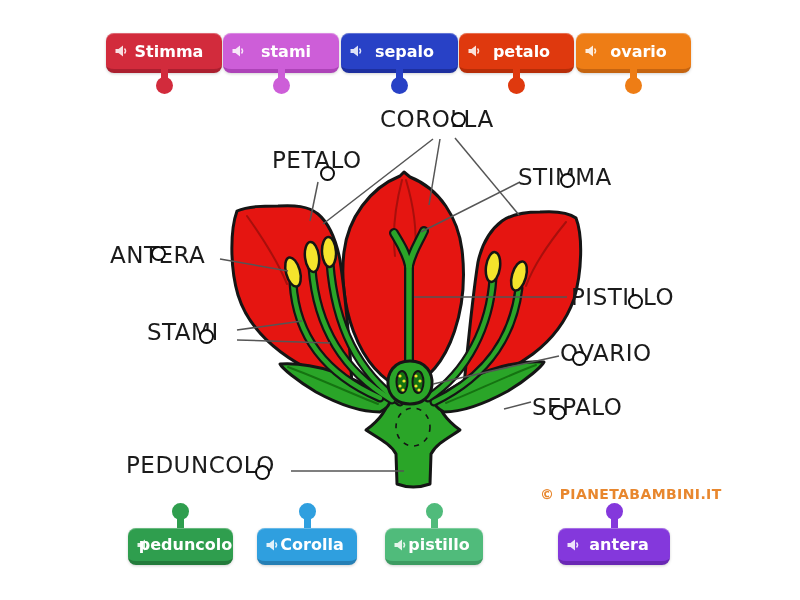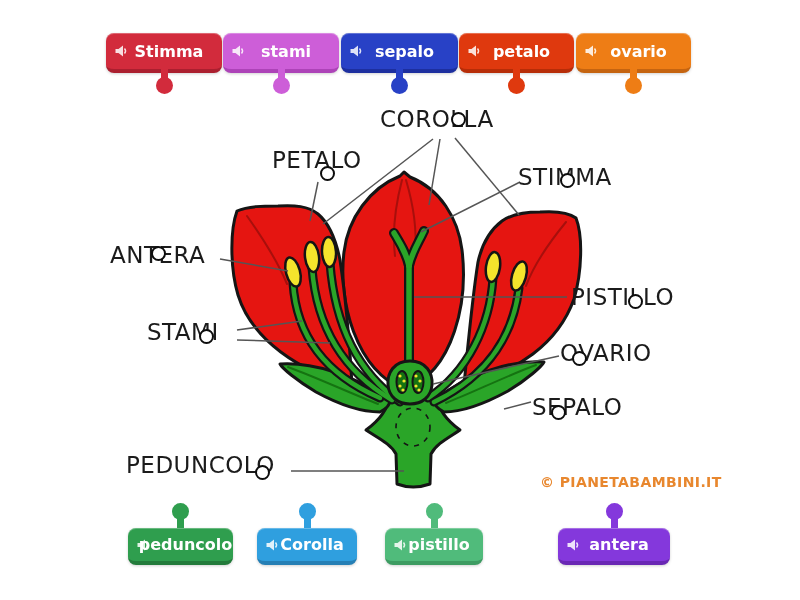--- a/index.html
+++ b/index.html
@@ -41,21 +41,21 @@
   .fil-out{fill:none;stroke:#151515;stroke-width:9;stroke-linecap:round;}
   .fil-in{fill:none;stroke:var(--fc-green);stroke-width:4.5;stroke-linecap:round;}
   .pist-out{fill:none;stroke:#151515;stroke-width:10;stroke-linecap:round;}
   .pist-in{fill:none;stroke:var(--fc-green);stroke-width:5.5;stroke-linecap:round;}
   .anther{fill:var(--fc-anther);stroke:#151515;stroke-width:2.5;}
   .lobe{fill:#157311;stroke:#151515;stroke-width:2;}
   .seed{fill:var(--fc-anther);}
   .tex{fill:none;stroke:#151515;stroke-width:1.6;stroke-dasharray:5 6;}
   .lead{fill:none;stroke:#555;stroke-width:1.5;}
 
-  .watermark{position:absolute;left:540px;top:474px;font-size:14px;font-weight:bold;
+  .watermark{position:absolute;left:540px;top:486px;font-size:14px;font-weight:bold;
              letter-spacing:.4px;white-space:nowrap;}
 </style>
 </head>
 <body>
 
 <div class="stage">
 
   <svg class="flower" width="800" height="600" viewBox="0 0 800 600">
 
     <path class="petal" d="M 405 390 C 355 370 338 300 344 252 C 348 218 370 188 400 176 L 404 172

